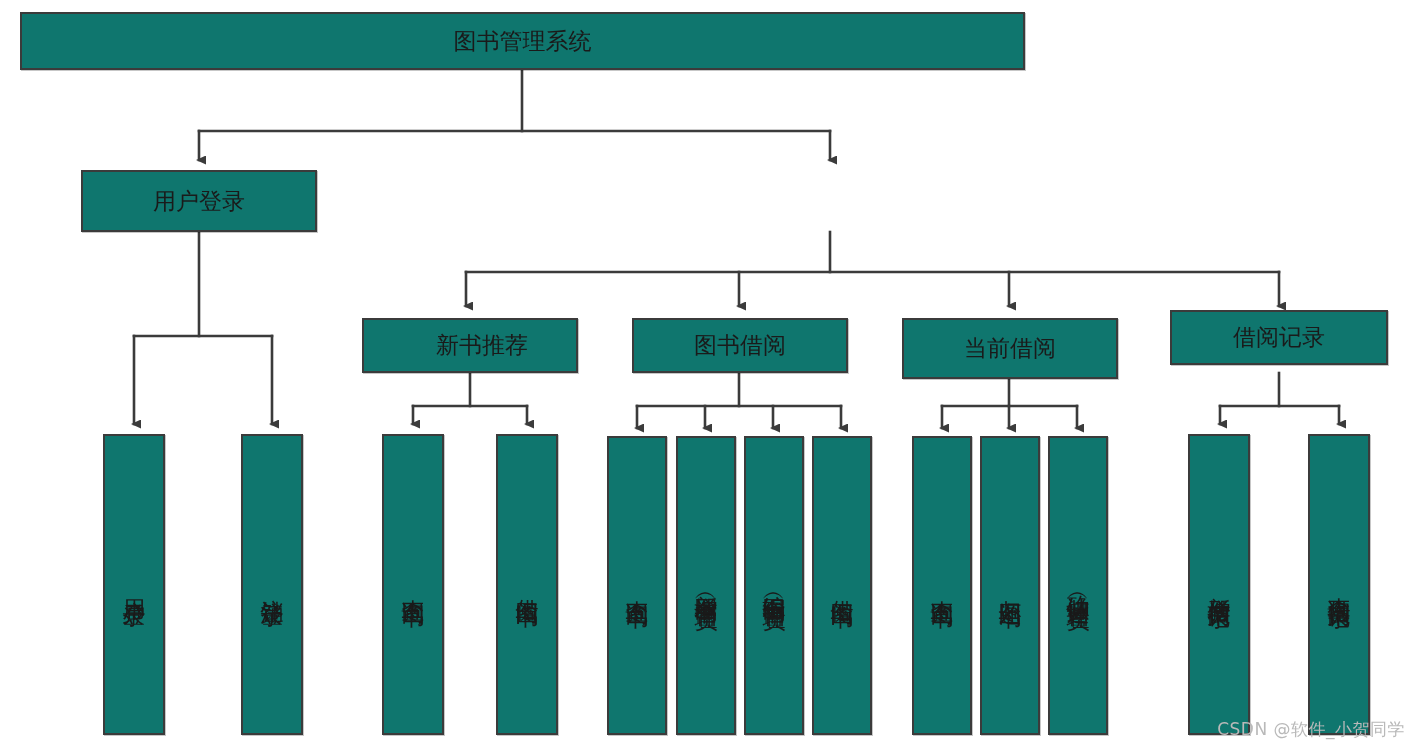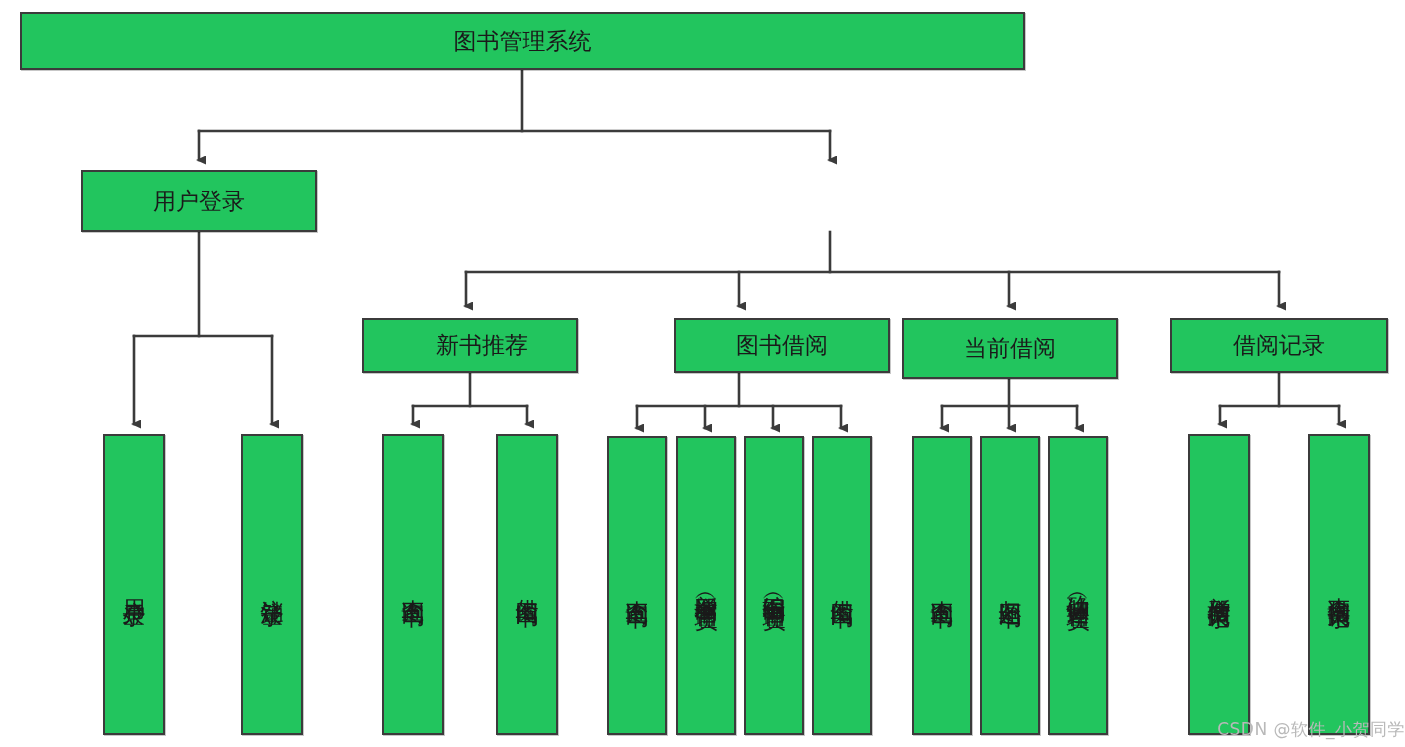--- a/index.html
+++ b/index.html
@@ -23,21 +23,21 @@
     left: 0;
     top: 0;
     width: 1405px;
     height: 747px;
     pointer-events: none;
   }
   .node {
     position: absolute;
     box-sizing: border-box;
     border: 2px solid #3b3b3b;
-    background: #22c55e;
+    background: #0f766e;
     display: flex;
     align-items: center;
     justify-content: center;
     box-shadow: 1px 1px 0 rgba(0,0,0,0.22);
   }
   .node .label {
     color: #1a1a1a;
     line-height: 1.22;
     text-align: center;
     white-space: nowrap;
@@ -128,27 +128,27 @@
     <span class="label">图书管理系统</span>
   </div>
 
   <div class="node h" style="left:81px; top:170px; width:236px; height:62px;">
     <span class="label">用户登录</span>
   </div>
 
   <div class="node h" style="left:362px; top:318px; width:216px; height:55px;padding-left:24px;">
     <span class="label">新书推荐</span>
   </div>
-  <div class="node h" style="left:632px; top:318px; width:216px; height:55px;margin-left:42px;">
+  <div class="node h" style="left:632px; top:318px; width:216px; height:55px;">
     <span class="label">图书借阅</span>
   </div>
   <div class="node h" style="left:902px; top:318px; width:216px; height:61px;">
     <span class="label">当前借阅</span>
   </div>
-  <div class="node h" style="left:1170px; top:318px; width:218px; height:55px;">
+  <div class="node h" style="left:1170px; top:310px; width:218px; height:55px;">
     <span class="label">借阅记录</span>
   </div>
 
   <div class="node v" style="left:103px; top:434px; width:62px; height:301px;">
     <span class="label">用户登录</span>
   </div>
   <div class="node v" style="left:241px; top:434px; width:62px; height:301px;">
     <span class="label">注销登录</span>
   </div>
 

